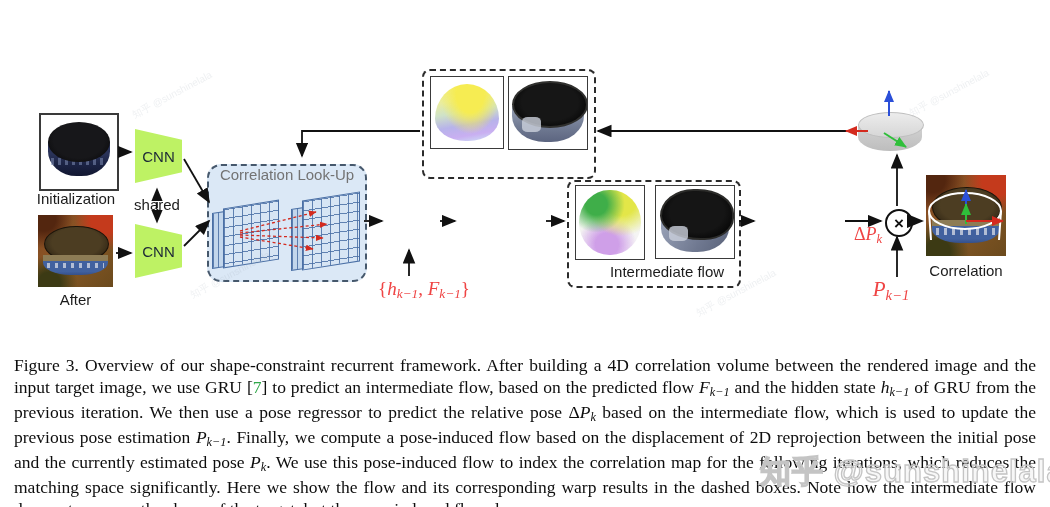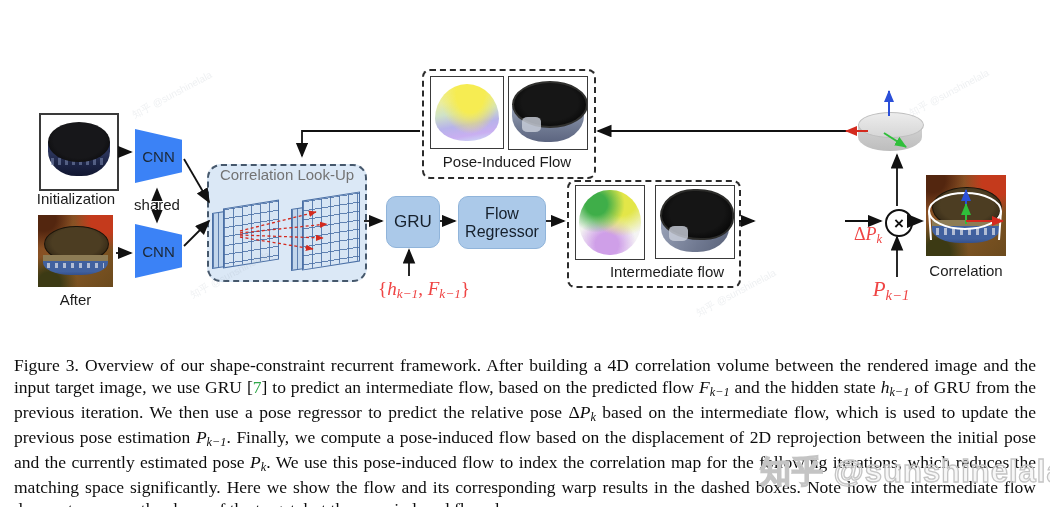--- a/index.html
+++ b/index.html
@@ -6,21 +6,21 @@
   .page{position:relative;width:1050px;height:507px;background:#ffffff;overflow:hidden;
         font-family:"Liberation Sans",sans-serif;}
   .box-blue{position:absolute;background:#abc9e9;border:1px solid #90b4da;border-radius:10px;
             display:flex;align-items:center;justify-content:center;text-align:center;
             font:16px/1.12 "Liberation Sans",sans-serif;color:#16202c;z-index:2;}
   .dashed-box{position:absolute;border:2px dashed #2b2b2b;border-radius:8px;background:#fff;z-index:1;}
   .img-frame{position:absolute;border:1.5px solid #3a3a3a;background:#fff;overflow:hidden;z-index:2;}
   .photo{position:absolute;overflow:hidden;z-index:2;}
   .dlabel{position:absolute;font:15px "Liberation Sans",sans-serif;color:#1b1b1b;text-align:center;z-index:3;}
   .mathlabel{position:absolute;font-family:Liberation Serif, serif;color:#ef4444;text-align:center;z-index:3;}
-  .cnn{position:absolute;background:#3b82f6;clip-path:polygon(0 0,100% 20%,100% 80%,0 100%);
+  .cnn{position:absolute;background:#bef264;clip-path:polygon(0 0,100% 20%,100% 80%,0 100%);
        display:flex;align-items:center;justify-content:center;
        font:15px "Liberation Sans",sans-serif;color:#1c2836;z-index:2;}
   .corr-box{position:absolute;border:2px dashed #46586c;border-radius:14px;background:#dbe8f6;z-index:1;}
   .corr-title{position:absolute;width:100%;top:0;text-align:center;font:15px "Liberation Sans",sans-serif;color:#737373;}
   .vol-face{position:absolute;background-color:#d7e5f4;border:1px solid #4a6fa5;transform:skewY(-9deg);z-index:2;
     background-image:repeating-linear-gradient(to right,rgba(74,111,165,.85) 0 1px,transparent 1px 9px),
                      repeating-linear-gradient(to bottom,rgba(74,111,165,.85) 0 1px,transparent 1px 9px);}
   .vol-slab{position:absolute;background-color:#c2d6ec;border:1px solid #4a6fa5;transform:skewY(-9deg);z-index:2;
     background-image:repeating-linear-gradient(to right,rgba(74,111,165,.85) 0 1px,transparent 1px 5px);}
   .otimes{position:absolute;width:24px;height:24px;border:2px solid #101010;border-radius:50%;
@@ -112,23 +112,21 @@
   <div class="dlabel" style="left:131px;top:196px;width:52px;background:#fff;">shared</div>
 
   <div class="corr-box" style="left:207px;top:164px;width:156px;height:114px;">
     <div class="corr-title">Correlation Look-Up</div>
   </div>
   <div class="vol-slab" style="left:212px;top:212px;width:11px;height:54px;"></div>
   <div class="vol-face" style="left:223px;top:204px;width:54px;height:58px;"></div>
   <div class="vol-slab" style="left:291px;top:208px;width:11px;height:60px;"></div>
   <div class="vol-face" style="left:302px;top:196px;width:56px;height:68px;"></div>
 
-  <div class="box-blue" style="left:386px;top:196px;width:52px;height:50px;font-size:17px;">GRU</div>
   <div class="mathlabel" style="left:366px;top:278px;width:116px;font-size:19px;"><span>{</span><span class="seg-i">h</span><sub class="seg-sub">k−1</sub><span>, </span><span class="seg-i">F</span><sub class="seg-sub">k−1</sub><span>}</span></div>
-  <div class="box-blue" style="left:458px;top:196px;width:86px;height:51px;">Flow Regressor</div>
 
   <div class="dashed-box" style="left:567px;top:180px;width:170px;height:104px;"></div>
   <div class="img-frame" style="left:575px;top:185px;width:68px;height:73px;">
     <div class="interflow"></div>
   </div>
   <div class="img-frame" style="left:655px;top:185px;width:78px;height:72px;">
     <div class="warp2-body"></div>
     <div class="warp2-lid"></div>
     <div class="warp-patch"></div>
   </div>
@@ -148,21 +146,20 @@
 
   <div class="dashed-box" style="left:422px;top:69px;width:170px;height:106px;"></div>
   <div class="img-frame" style="left:430px;top:76px;width:72px;height:71px;">
     <div class="piflow"></div>
   </div>
   <div class="img-frame" style="left:508px;top:76px;width:78px;height:72px;">
     <div class="warp-body"></div>
     <div class="warp-lid"></div>
     <div class="warp-patch"></div>
   </div>
-  <div class="dlabel" style="left:422px;top:153px;width:170px;">Pose-Induced Flow</div>
 
   <div class="cyl-body"></div>
   <div class="cyl-top"></div>
 
   <svg class="overlay" width="1050" height="330" viewBox="0 0 1050 330">
     <defs>
       <marker id="mB" markerWidth="9" markerHeight="8" refX="7.5" refY="3.5" orient="auto">
           <path d="M0,0L8.5,3.5L0,7Z" fill="#111"></path>
         </marker>
       <marker id="mR" markerWidth="7" markerHeight="6" refX="5.5" refY="2.5" orient="auto">

